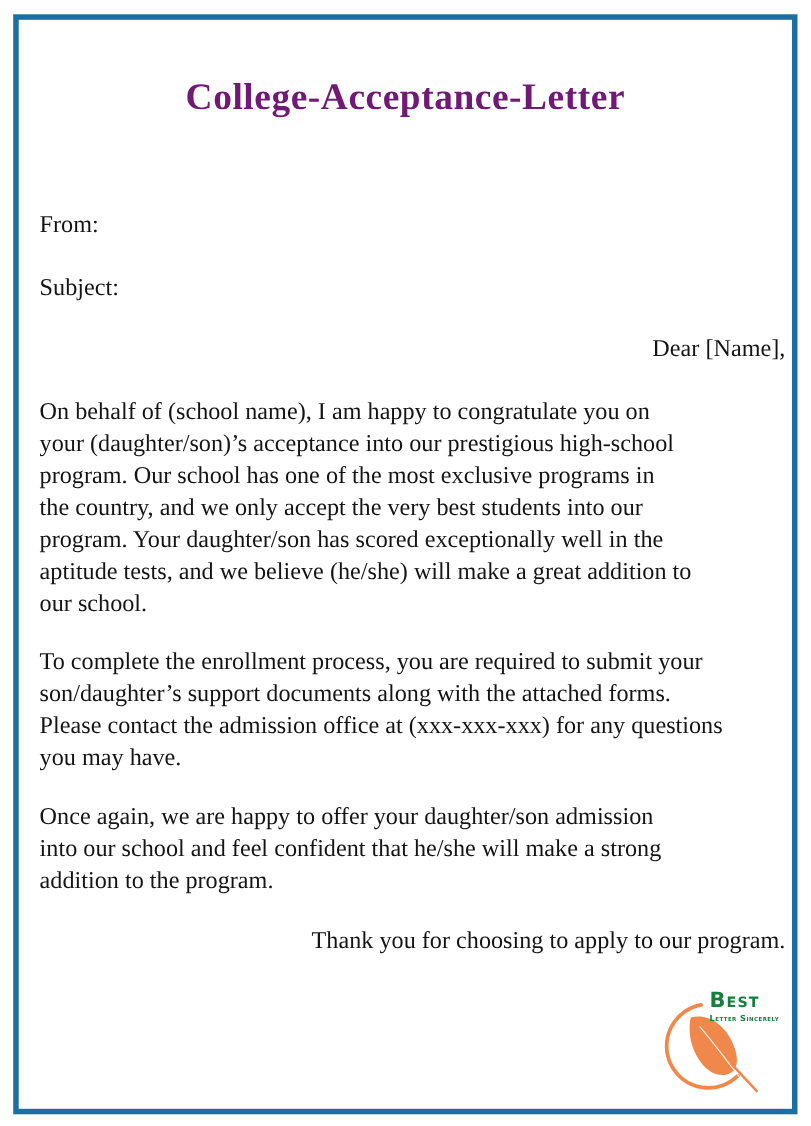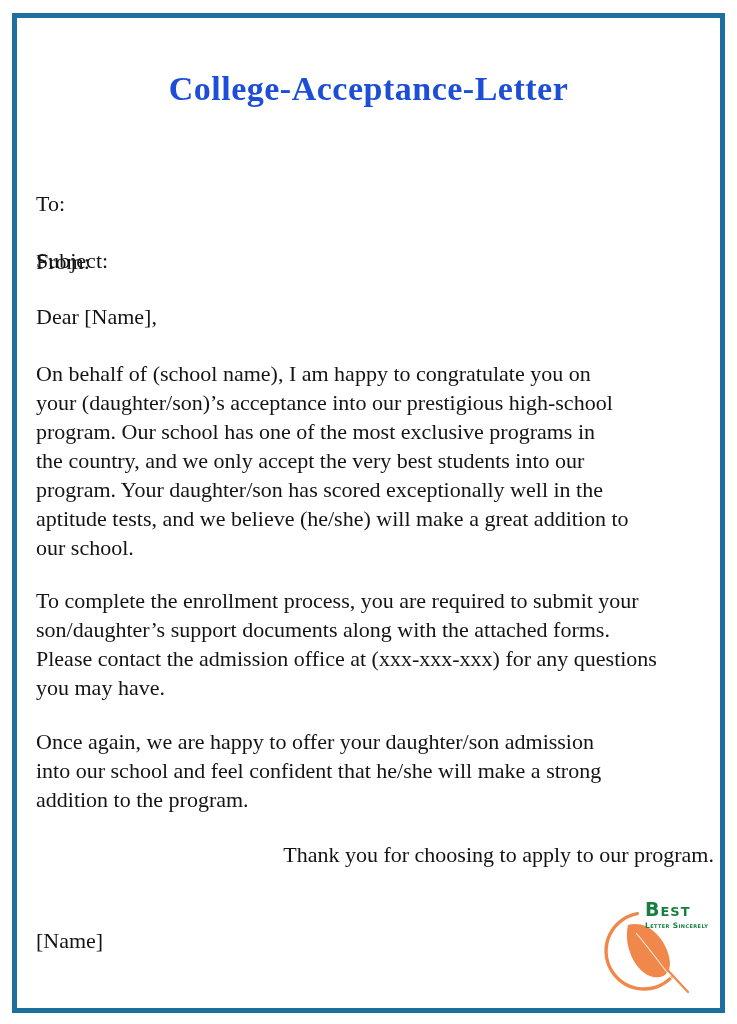--- a/index.html
+++ b/index.html
@@ -18,34 +18,34 @@
     border: 5px solid var(--border-color, #1C6F9E);
     pointer-events: none;
   }
   .title {
     position: absolute;
     top: 70px; left: 0; right: 0;
     margin: 0;
     text-align: center;
     font-size: 34px;
     font-weight: bold;
-    color: #1d4ed8;
+    color: #701a75;
     letter-spacing: 0.5px;
   }
   .block {
     position: absolute;
     left: 36px;
     width: 678px;
     font-size: 22px;
     line-height: 29px;
     white-space: pre-line;
   }
   .b-tofrom    { top: 160px; }
   .b-subject   { top: 246px; }
-  .b-salute    { top: 302px; }
+  .b-salute    { top: 302px; text-align: right; }
   .b-p1        { top: 359px; }
   .b-p2        { top: 586px; }
   .b-p3        { top: 727px; }
   .b-p4        { top: 840px; text-align: right; }
   .b-closing   { top: 897px; }
 
   .logo {
     position: absolute;
     left: 598px; top: 891px;
     width: 132px; height: 114px;
@@ -78,21 +78,20 @@
 </head>
 <body>
 
 <div>
 
   <div class="frame"></div>
 
   <h1 class="title">College-Acceptance-Letter</h1>
 
   <div class="block b-tofrom">
-    <div>To:</div>
     <div>From:</div>
   </div>
 
   <div class="block b-subject">Subject:</div>
 
   <div class="block b-salute">Dear [Name],</div>
 
   <div class="block b-p1">On behalf of (school name), I am happy to congratulate you on
 your (daughter/son)’s acceptance into our prestigious high-school
 program. Our school has one of the most exclusive programs in
@@ -106,21 +105,20 @@
 Please contact the admission office at (xxx-xxx-xxx) for any questions
 you may have.</div>
 
   <div class="block b-p3">Once again, we are happy to offer your daughter/son admission
 into our school and feel confident that he/she will make a strong
 addition to the program.</div>
 
   <div class="block b-p4">Thank you for choosing to apply to our program.</div>
 
   <div class="block b-closing">
-    <div>[Name]</div>
   </div>
 
   <div class="logo">
     <svg width="132" height="114" viewBox="0 0 132 114">
 
       <path d="M39.4 22.6 A38 38 0 1 0 72.9 86.9" class="accent-stroke" fill="none" stroke-width="3.4" stroke-linecap="round"></path>
 
       <path d="M30 34 C 48 29 64 44 70 62 C 74 74 72 84 62 86 C 47 89 33 72 29.5 52 C 28.5 45 28.8 38.5 30 34 Z" class="accent-fill"></path>
 
       <path d="M42 48 C 56 64 72 82 90 101" class="accent-stroke" fill="none" stroke-width="2.2" stroke-linecap="round"></path>

